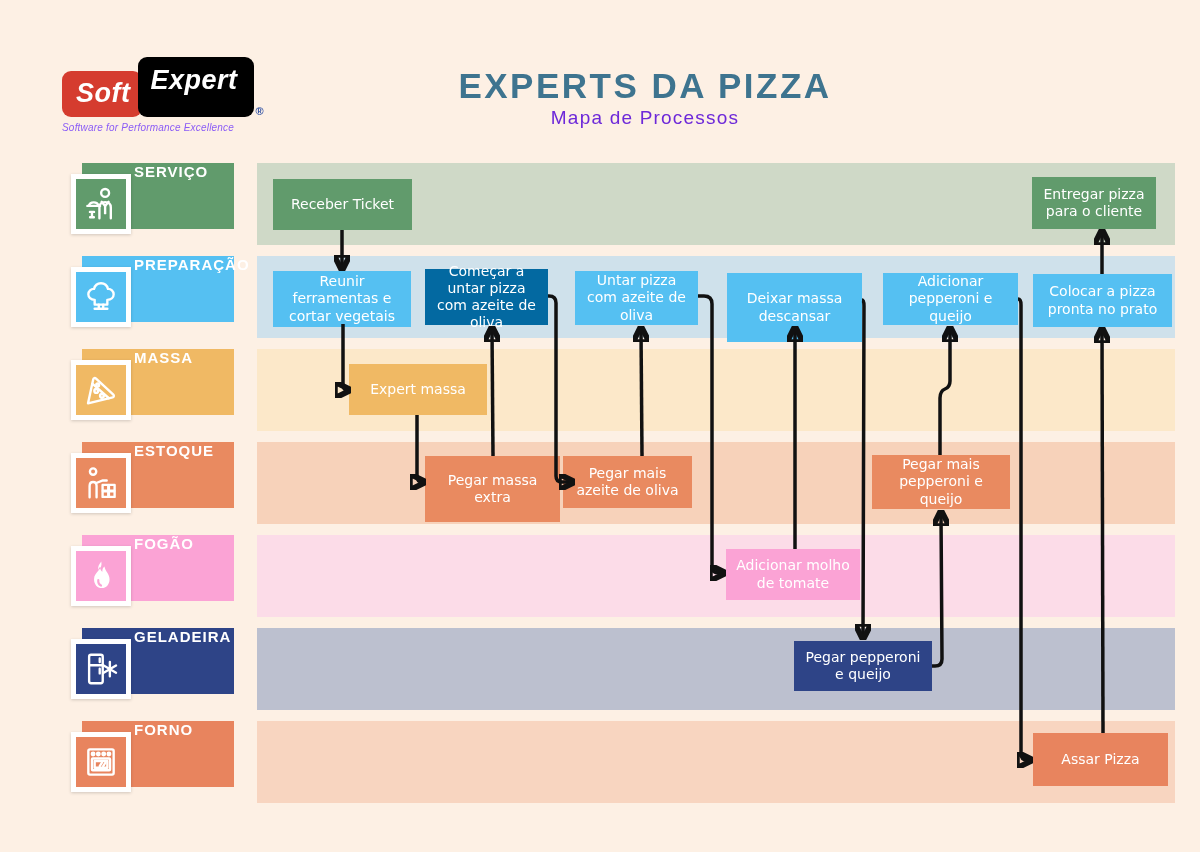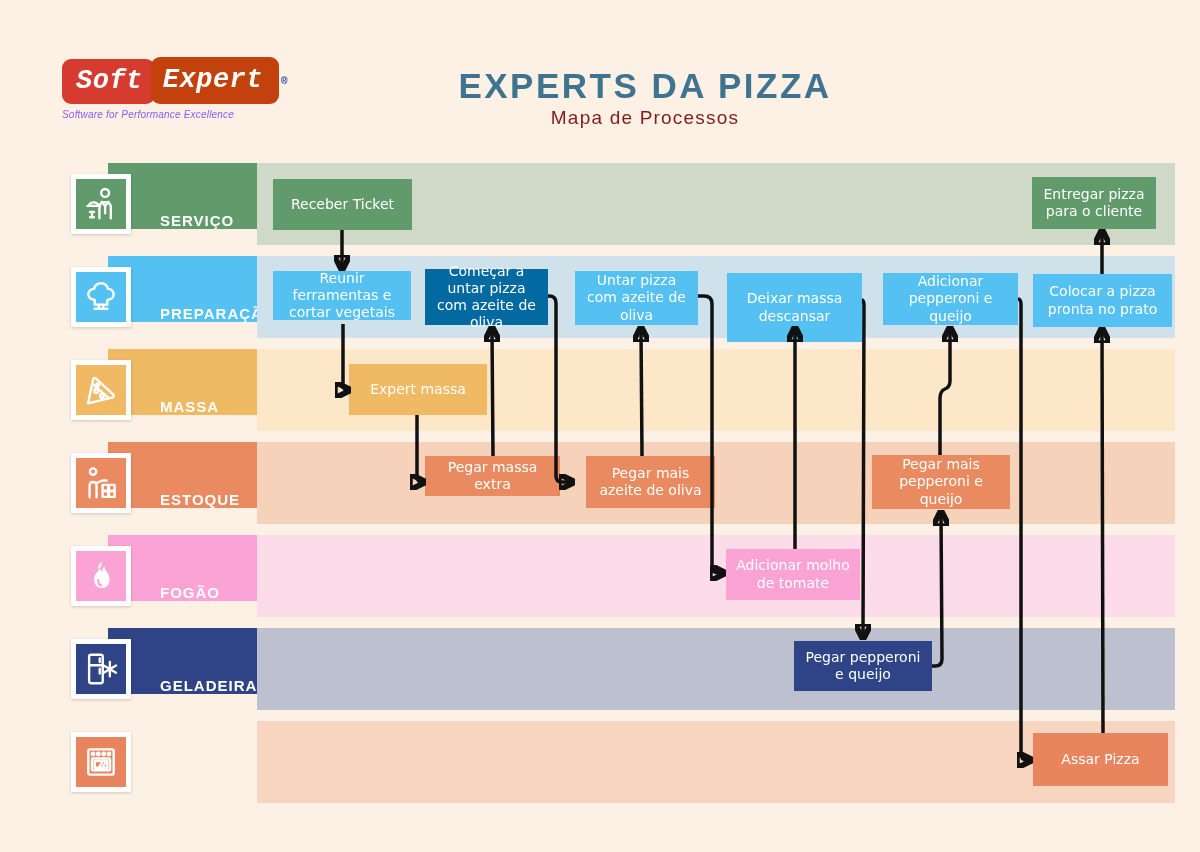--- a/index.html
+++ b/index.html
@@ -1,36 +1,36 @@
 <!DOCTYPE html>
 <html><head>
 <meta charset="utf-8">
 <style>
   html,body{margin:0;padding:0;}
   body{font-family:"Liberation Sans",sans-serif;}
   .canvas{position:relative;width:1200px;height:852px;background:#fdf0e4;overflow:hidden;}
 
   
   .logo{position:absolute;left:62px;top:58px;}
-  .logo-row{display:flex;align-items:center;font-family:Liberation Mono, monospace;}
+  .logo-row{display:flex;align-items:flex-end;}
   .logo-soft{background:#d53c2f;color:#fff;font-weight:bold;font-style:italic;
     font-size:27px;padding:7px 12px 8px 14px;border-radius:9px;letter-spacing:.5px;}
-  .logo-expert{background:#c2410c;color:#fff;font-weight:bold;font-style:italic;
-    font-size:27px;padding:8px 16px 9px 12px;border-radius:9px;margin-left:-4px;margin-top:-1px;letter-spacing:.5px;}
+  .logo-expert{background:#000000;color:#fff;font-weight:bold;font-style:italic;
+    font-size:27px;padding:8px 16px 21px 12px;border-radius:9px;margin-left:-4px;margin-top:-1px;letter-spacing:.5px;}
   .logo-reg{color:#2b4da1;font-size:11px;font-weight:bold;margin-left:2px;}
   .logo-tagline{color:#8b5cf6;font-style:italic;font-size:10px;margin-top:5px;letter-spacing:.2px;}
   .title{position:absolute;left:645px;top:66px;transform:translateX(-50%);
     font-size:35px;font-weight:bold;letter-spacing:2.5px;color:#3e748f;white-space:nowrap;}
   .subtitle{position:absolute;left:645px;top:107px;transform:translateX(-50%);
-    font-size:19px;letter-spacing:1.2px;color:#7f1d1d;white-space:nowrap;}
+    font-size:19px;letter-spacing:1.2px;color:#6d28d9;white-space:nowrap;}
 
   
   .lane{position:absolute;left:0;width:1200px;height:82px;}
-  .lane-label{position:absolute;left:108px;top:0;width:152px;height:66px;
-    display:flex;align-items:flex-end;padding-left:52px;box-sizing:border-box;}
+  .lane-label{position:absolute;left:82px;top:0;width:152px;height:66px;
+    display:flex;align-items:flex-start;padding-left:52px;box-sizing:border-box;}
   .lane-label span{color:#fff;font-weight:bold;font-size:15px;letter-spacing:1px;}
   .lane-track{position:absolute;left:257px;top:0;width:918px;height:82px;}
   .icon-sq{position:absolute;left:71px;top:11px;width:60px;height:60px;
     border:5px solid #fff;box-sizing:border-box;box-shadow:0 1px 3px rgba(0,0,0,.18);
     display:flex;align-items:center;justify-content:center;z-index:3;}
   .icon-sq svg{width:38px;height:38px;stroke:#fff;fill:none;stroke-width:1.5;
     stroke-linecap:round;stroke-linejoin:round;}
 
   
   .step{position:absolute;display:flex;align-items:center;justify-content:center;
@@ -144,46 +144,49 @@
     <div class="icon-sq" style="background:#2e4487">
       <svg viewBox="0 0 24 24">
           <rect x="4.5" y="3" width="8.6" height="18" rx="1.2"></rect>
           <path d="M4.5 9.6h8.6M11.2 5.4v2.2M11.2 11.8v3"></path>
           <path d="M17.6 7.6v9M13.7 9.85l7.8 4.5M13.7 14.35l7.8-4.5"></path>
         </svg>
     </div>
   </div>
 
   <div class="lane" style="top:721px">
+    <div class="lane-label" style="background:#e8845e">
+      <span>FORNO</span>
+      </div>
     <div class="lane-track" style="background:#f8d5c0"></div>
     <div class="icon-sq" style="background:#e8845e">
       <svg viewBox="0 0 24 24">
           <rect x="4" y="4" width="16" height="16" rx="1"></rect>
           <circle cx="7" cy="6.9" r="0.8"></circle>
           <circle cx="10.3" cy="6.9" r="0.8"></circle>
           <circle cx="13.7" cy="6.9" r="0.8"></circle>
           <circle cx="17" cy="6.9" r="0.8"></circle>
           <rect x="6.3" y="9.8" width="11.4" height="7.4" rx="0.5"></rect>
           <rect x="8" y="11.4" width="8" height="4.2"></rect>
           <path d="M11.2 14.6l1.4-2.2M13.4 14.6l1.4-2.2"></path>
         </svg>
     </div>
   </div>
 
   <div class="step" style="left:273px;top:179px;width:139px;height:51px;background:#619b6c">Receber Ticket</div>
   <div class="step" style="left:1032px;top:177px;width:124px;height:52px;background:#619b6c">Entregar pizza para o cliente</div>
-  <div class="step" style="left:273px;top:271px;width:138px;height:49px;background:#55c0f2">Reunir ferramentas e cortar vegetais</div>
+  <div class="step" style="left:273px;top:271px;width:138px;height:56px;background:#55c0f2">Reunir ferramentas e cortar vegetais</div>
   <div class="step" style="left:425px;top:269px;width:123px;height:56px;background:#0369a1">Começar a untar pizza com azeite de oliva</div>
   <div class="step" style="left:575px;top:271px;width:123px;height:54px;background:#55c0f2">Untar pizza com azeite de oliva</div>
   <div class="step" style="left:727px;top:273px;width:135px;height:69px;background:#55c0f2">Deixar massa descansar</div>
   <div class="step" style="left:883px;top:273px;width:135px;height:52px;background:#55c0f2">Adicionar pepperoni e queijo</div>
   <div class="step" style="left:1033px;top:274px;width:139px;height:53px;background:#55c0f2">Colocar a pizza pronta no prato</div>
   <div class="step" style="left:349px;top:364px;width:138px;height:51px;background:#f0b964">Expert massa</div>
-  <div class="step" style="left:425px;top:456px;width:135px;height:40px;background:#e98a60">Pegar massa extra</div>
-  <div class="step" style="left:586px;top:456px;width:129px;height:52px;background:#e98a60">Pegar mais azeite de oliva</div>
+  <div class="step" style="left:425px;top:456px;width:135px;height:66px;background:#e98a60">Pegar massa extra</div>
+  <div class="step" style="left:563px;top:456px;width:129px;height:52px;background:#e98a60">Pegar mais azeite de oliva</div>
   <div class="step" style="left:872px;top:455px;width:138px;height:54px;background:#e98a60">Pegar mais pepperoni e queijo</div>
   <div class="step" style="left:726px;top:549px;width:134px;height:51px;background:#fba3d5">Adicionar molho de tomate</div>
   <div class="step" style="left:794px;top:641px;width:138px;height:50px;background:#2e4487">Pegar pepperoni e queijo</div>
   <div class="step" style="left:1033px;top:733px;width:135px;height:53px;background:#e8845e">Assar Pizza</div>
 
   <svg class="arrows" width="1200" height="852" viewBox="0 0 1200 852">
     <defs>
       <marker id="ah" viewBox="0 0 10 10" refX="7.5" refY="5" markerWidth="4.6" markerHeight="4.6" orient="auto-start-reverse">
         <path d="M0 0 L10 5 L0 10 z" fill="#111"></path>
       </marker>

